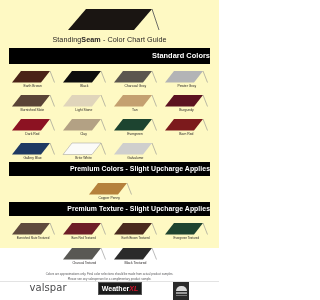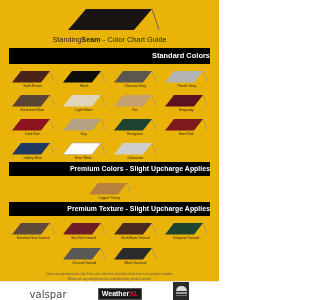--- a/index.html
+++ b/index.html
@@ -4,22 +4,22 @@
 <style>
   * { box-sizing: border-box; margin: 0; padding: 0; }
   html, body {
     width: 219px; height: 300px;
     background: #ffffff;
     font-family: "Liberation Sans", sans-serif;
     overflow: hidden;
   }
   .page {
     position: relative;
-    width: 219px; height: 300px;
-    background: #eab308;
+    width: 219px; height: 248px;
+    background: #fef9c3;
     display: flex;
     flex-direction: column;
   }
 
   
   .header {
     padding-top: 6px;
     display: flex;
     flex-direction: column;
     align-items: center;
@@ -90,21 +90,21 @@
     padding: 0 14px;
   }
 
   
   .footer {
     margin-top: auto;
     height: 28px;
     background: #ffffff;
     border-top: 1px solid #e3e3e3;
     display: flex;
-    align-items: flex-end;
+    align-items: flex-start;
     justify-content: space-around;
     padding: 0 14px;
   }
   .valspar {
     font-size: 10px;
     color: #4c4c4e;
     letter-spacing: .005em;
     font-family: "DejaVu Sans", sans-serif;
   }
   .wxl {

